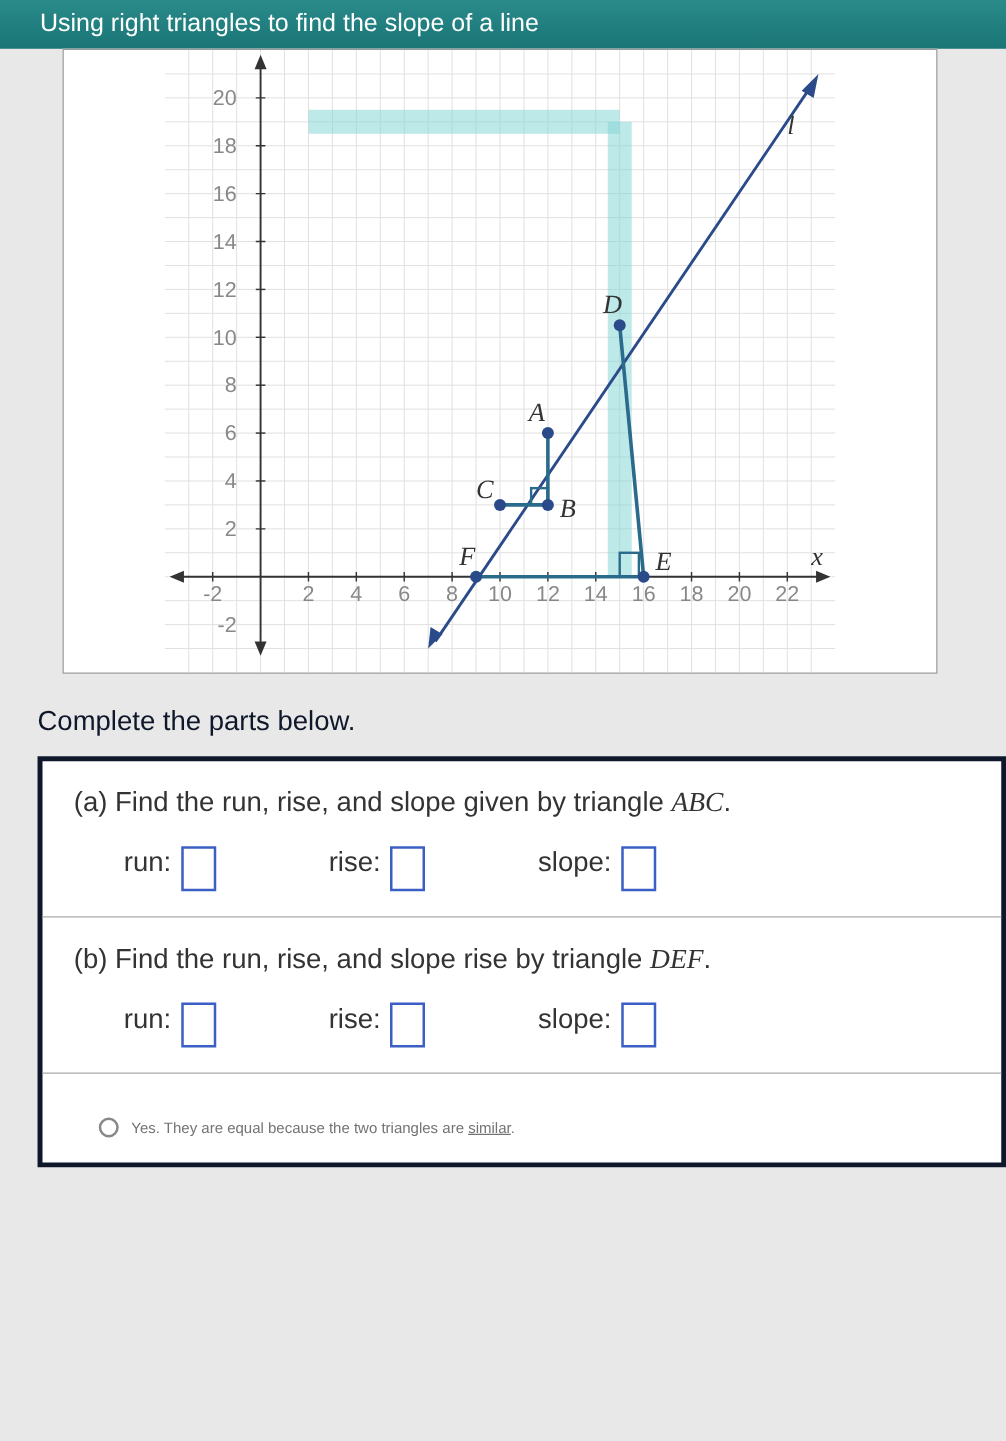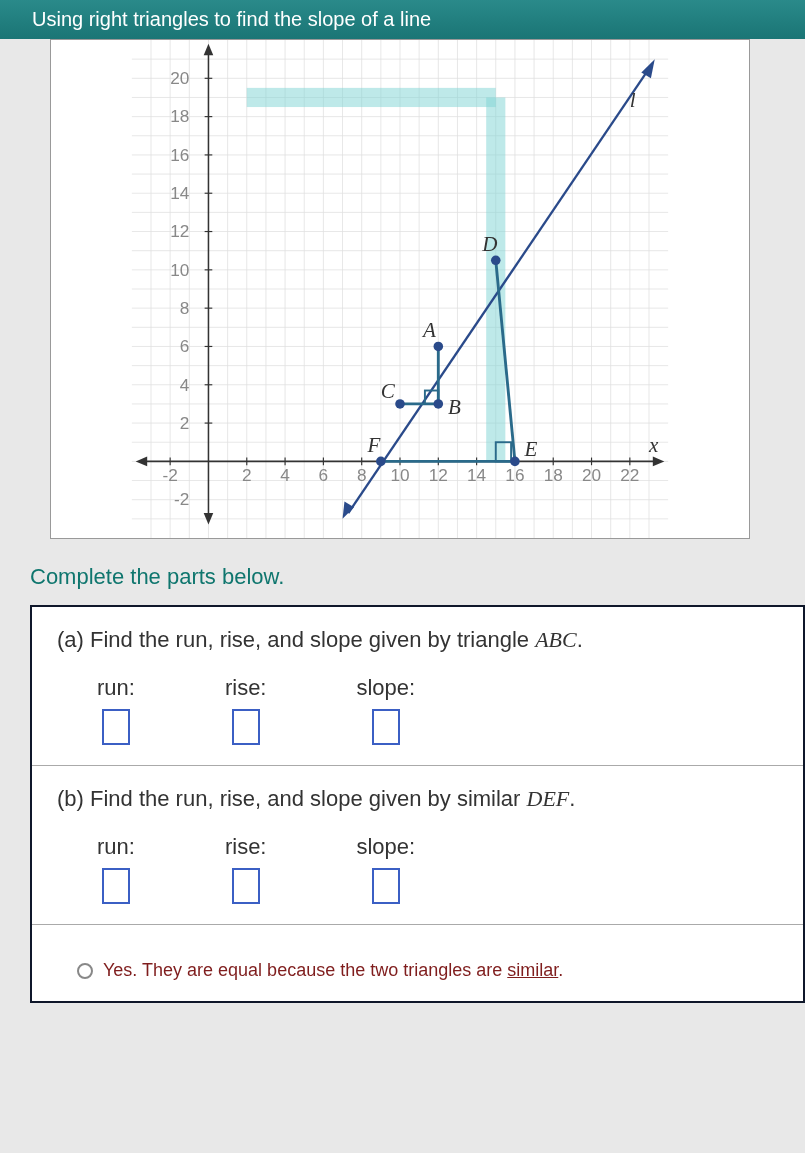--- a/index.html
+++ b/index.html
@@ -21,67 +21,65 @@
     border: 1px solid #999;
     margin: 0 0 0 50px;
     width: 700px;
     height: 500px;
     position: relative;
   }
   .graph-svg { width: 100%; height: 100%; }
   .prompt-text {
     font-size: 22px;
     padding: 25px 30px 15px 30px;
-    color: #0f766e;
+    color: #0f172a;
   }
   .parts-container {
     margin: 0 0 0 30px;
-    border: 2px solid #0f172a;
+    border: 4px solid #0f172a;
     background: #fff;
   }
   .part-section {
     padding: 20px 25px;
     border-bottom: 1px solid #aaa;
   }
   .part-section:last-child { border-bottom: none; }
   .part-heading {
     font-size: 22px;
     color: #333;
     margin-bottom: 22px;
   }
   .inputs-row {
     display: flex;
     gap: 90px;
     padding-left: 40px;
     align-items: center;
   }
   .input-group {
     display: flex;
-    align-items: center;
     gap: 8px;
     font-size: 22px;
-    flex-direction: column;
   }
   .input-box {
     width: 28px;
     height: 36px;
     border: 2px solid #3b5fc4;
     background: #fff;
     text-align: center;
     font-size: 18px;
     padding: 2px;
   }
   .radio-row {
     display: flex;
     align-items: center;
     gap: 10px;
     padding-left: 20px;
     margin-top: 15px;
-    font-size: 18px;
-    color: #7f1d1d;
+    font-size: 12px;
+    color: #737373;
   }
   .radio-circle {
     width: 16px;
     height: 16px;
     border: 2px solid #888;
     border-radius: 50%;
     background: #fff;
   }
   .italic { font-style: italic; font-family: 'Times New Roman', serif; }
   .underline { text-decoration: underline; }
@@ -271,21 +269,21 @@
       </div>
       <div class="input-group">
         <span>slope:</span>
         <input class="input-box" style="">
       </div>
     </div>
   </div>
 
   <div class="part-section">
     <div class="part-heading">
-      <span>(b) Find the run, rise, and slope given by similar </span><span class="italic">DEF</span>.
+      <span>(b) Find the run, rise, and slope rise by triangle </span><span class="italic">DEF</span>.
     </div>
     <div class="inputs-row">
       <div class="input-group">
         <span>run:</span>
         <input class="input-box" style="">
       </div>
       <div class="input-group">
         <span>rise:</span>
         <input class="input-box" style="">
       </div>

